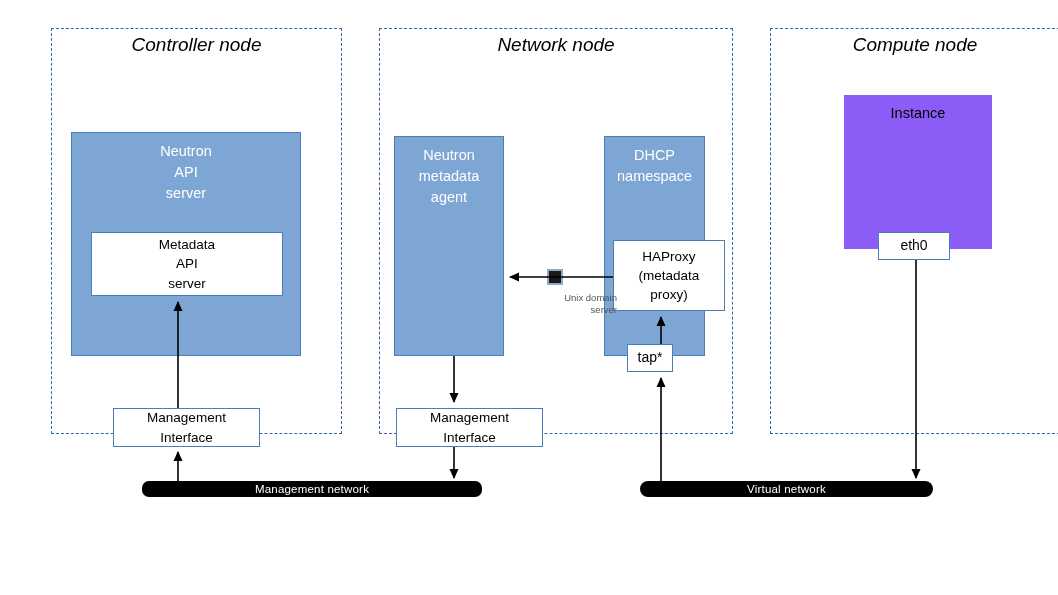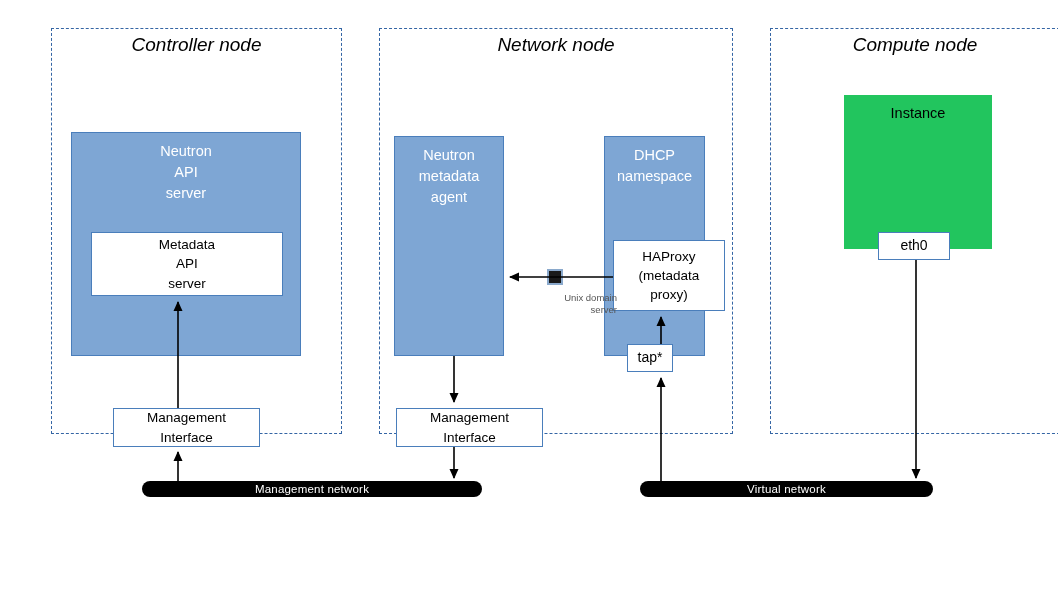--- a/index.html
+++ b/index.html
@@ -53,21 +53,21 @@
     font-size: 13.5px;
     text-align: center;
     line-height: 1.42;
     display: flex;
     flex-direction: column;
     align-items: center;
     justify-content: center;
   }
   .gray-box {
     position: absolute;
-    background: #22c55e;
+    background: #8b5cf6;
     border: none;
     box-sizing: border-box;
     color: #000000;
     font-size: 14.5px;
     text-align: center;
     padding-top: 10px;
     box-sizing: border-box;
   }
   .net-bar {
     position: absolute;
@@ -166,21 +166,21 @@
   <div class="node-title" style="left:747px; top:34px; width:290px;">Compute node</div>
 
   <div class="gray-box" style="left:821px; top:95px; width:148px; height:154px;">
     <div>Instance</div>
   </div>
 
   <div class="white-box" style="left:855px; top:232px; width:72px; height:28px; font-size:14px;">
     <div>eth0</div>
   </div>
 
-  <div class="net-bar" style="left:119px; top:481px; width:340px; height:16px;">
+  <div class="net-bar" style="left:119px; top:481px; width:340px; height:16px;border-radius:7px;">
     <span>Management network</span>
   </div>
 
   <div class="net-bar" style="left:617px; top:481px; width:293px; height:16px;">
     <span>Virtual network</span>
   </div>
 
   <svg class="overlay" viewBox="0 0 1058 595">
     <defs>
       <marker id="arrowUp" markerWidth="10" markerHeight="10" refX="5" refY="8" orient="auto-start-reverse" markerUnits="userSpaceOnUse">

